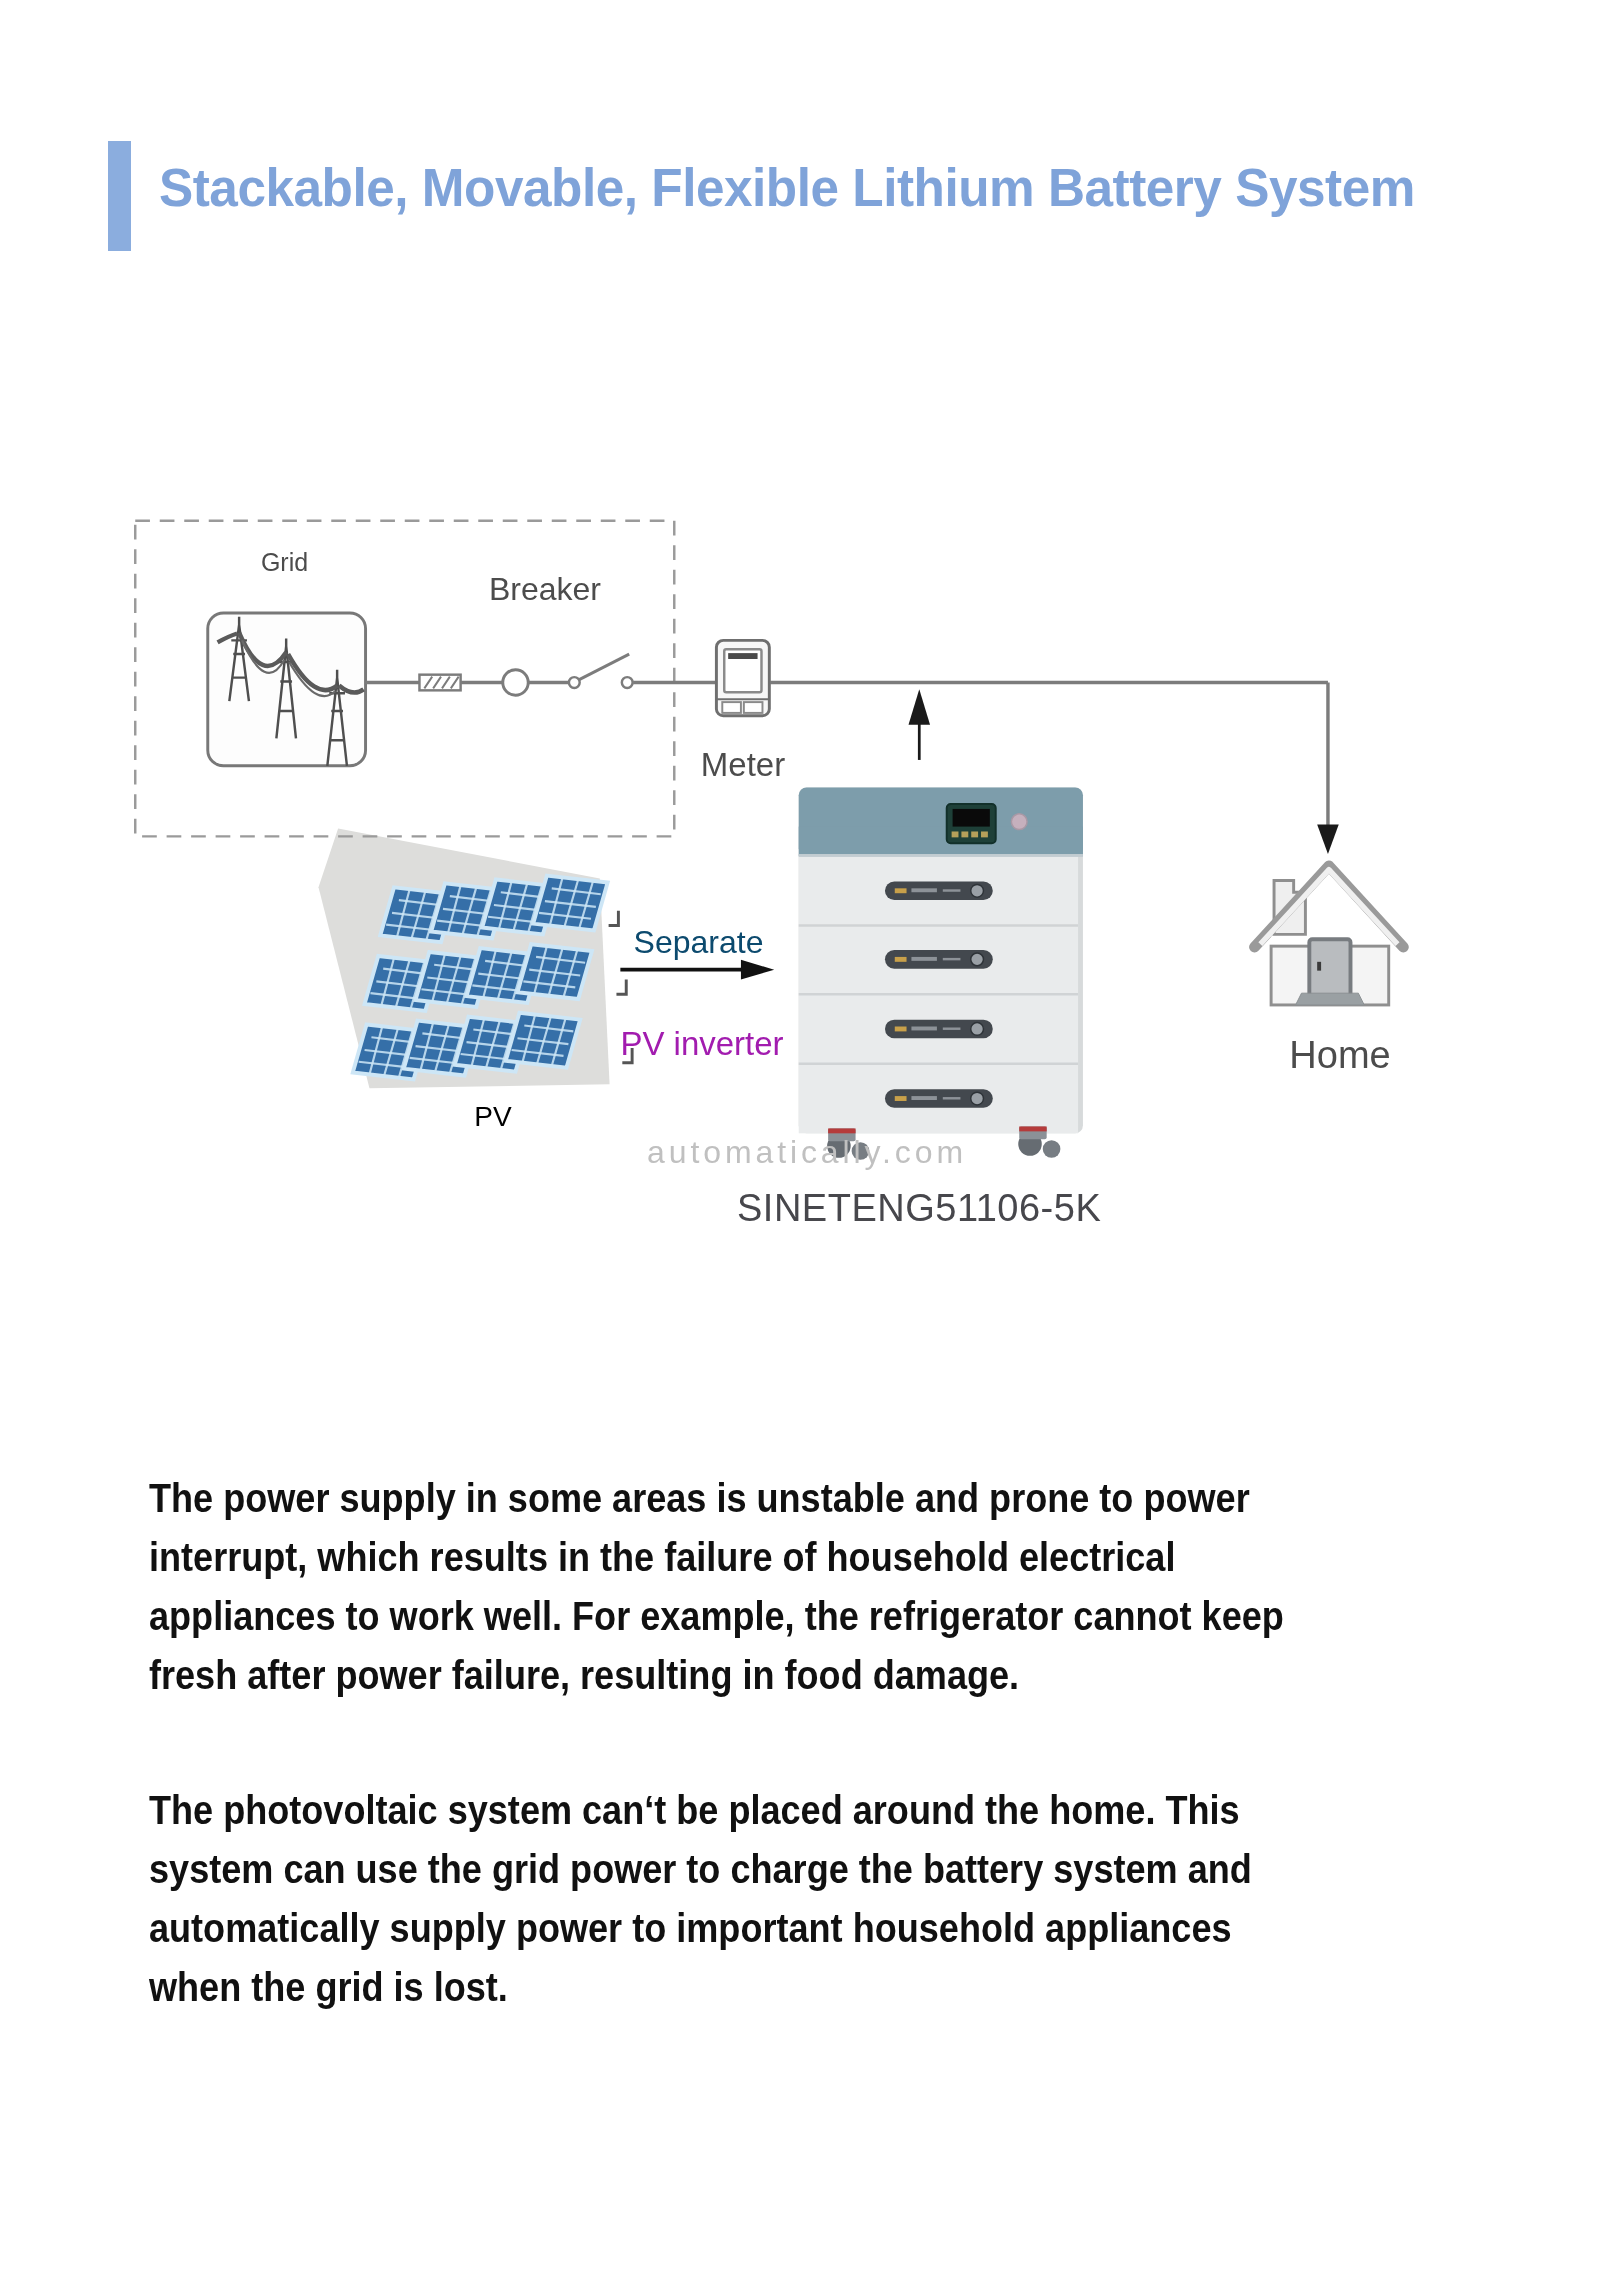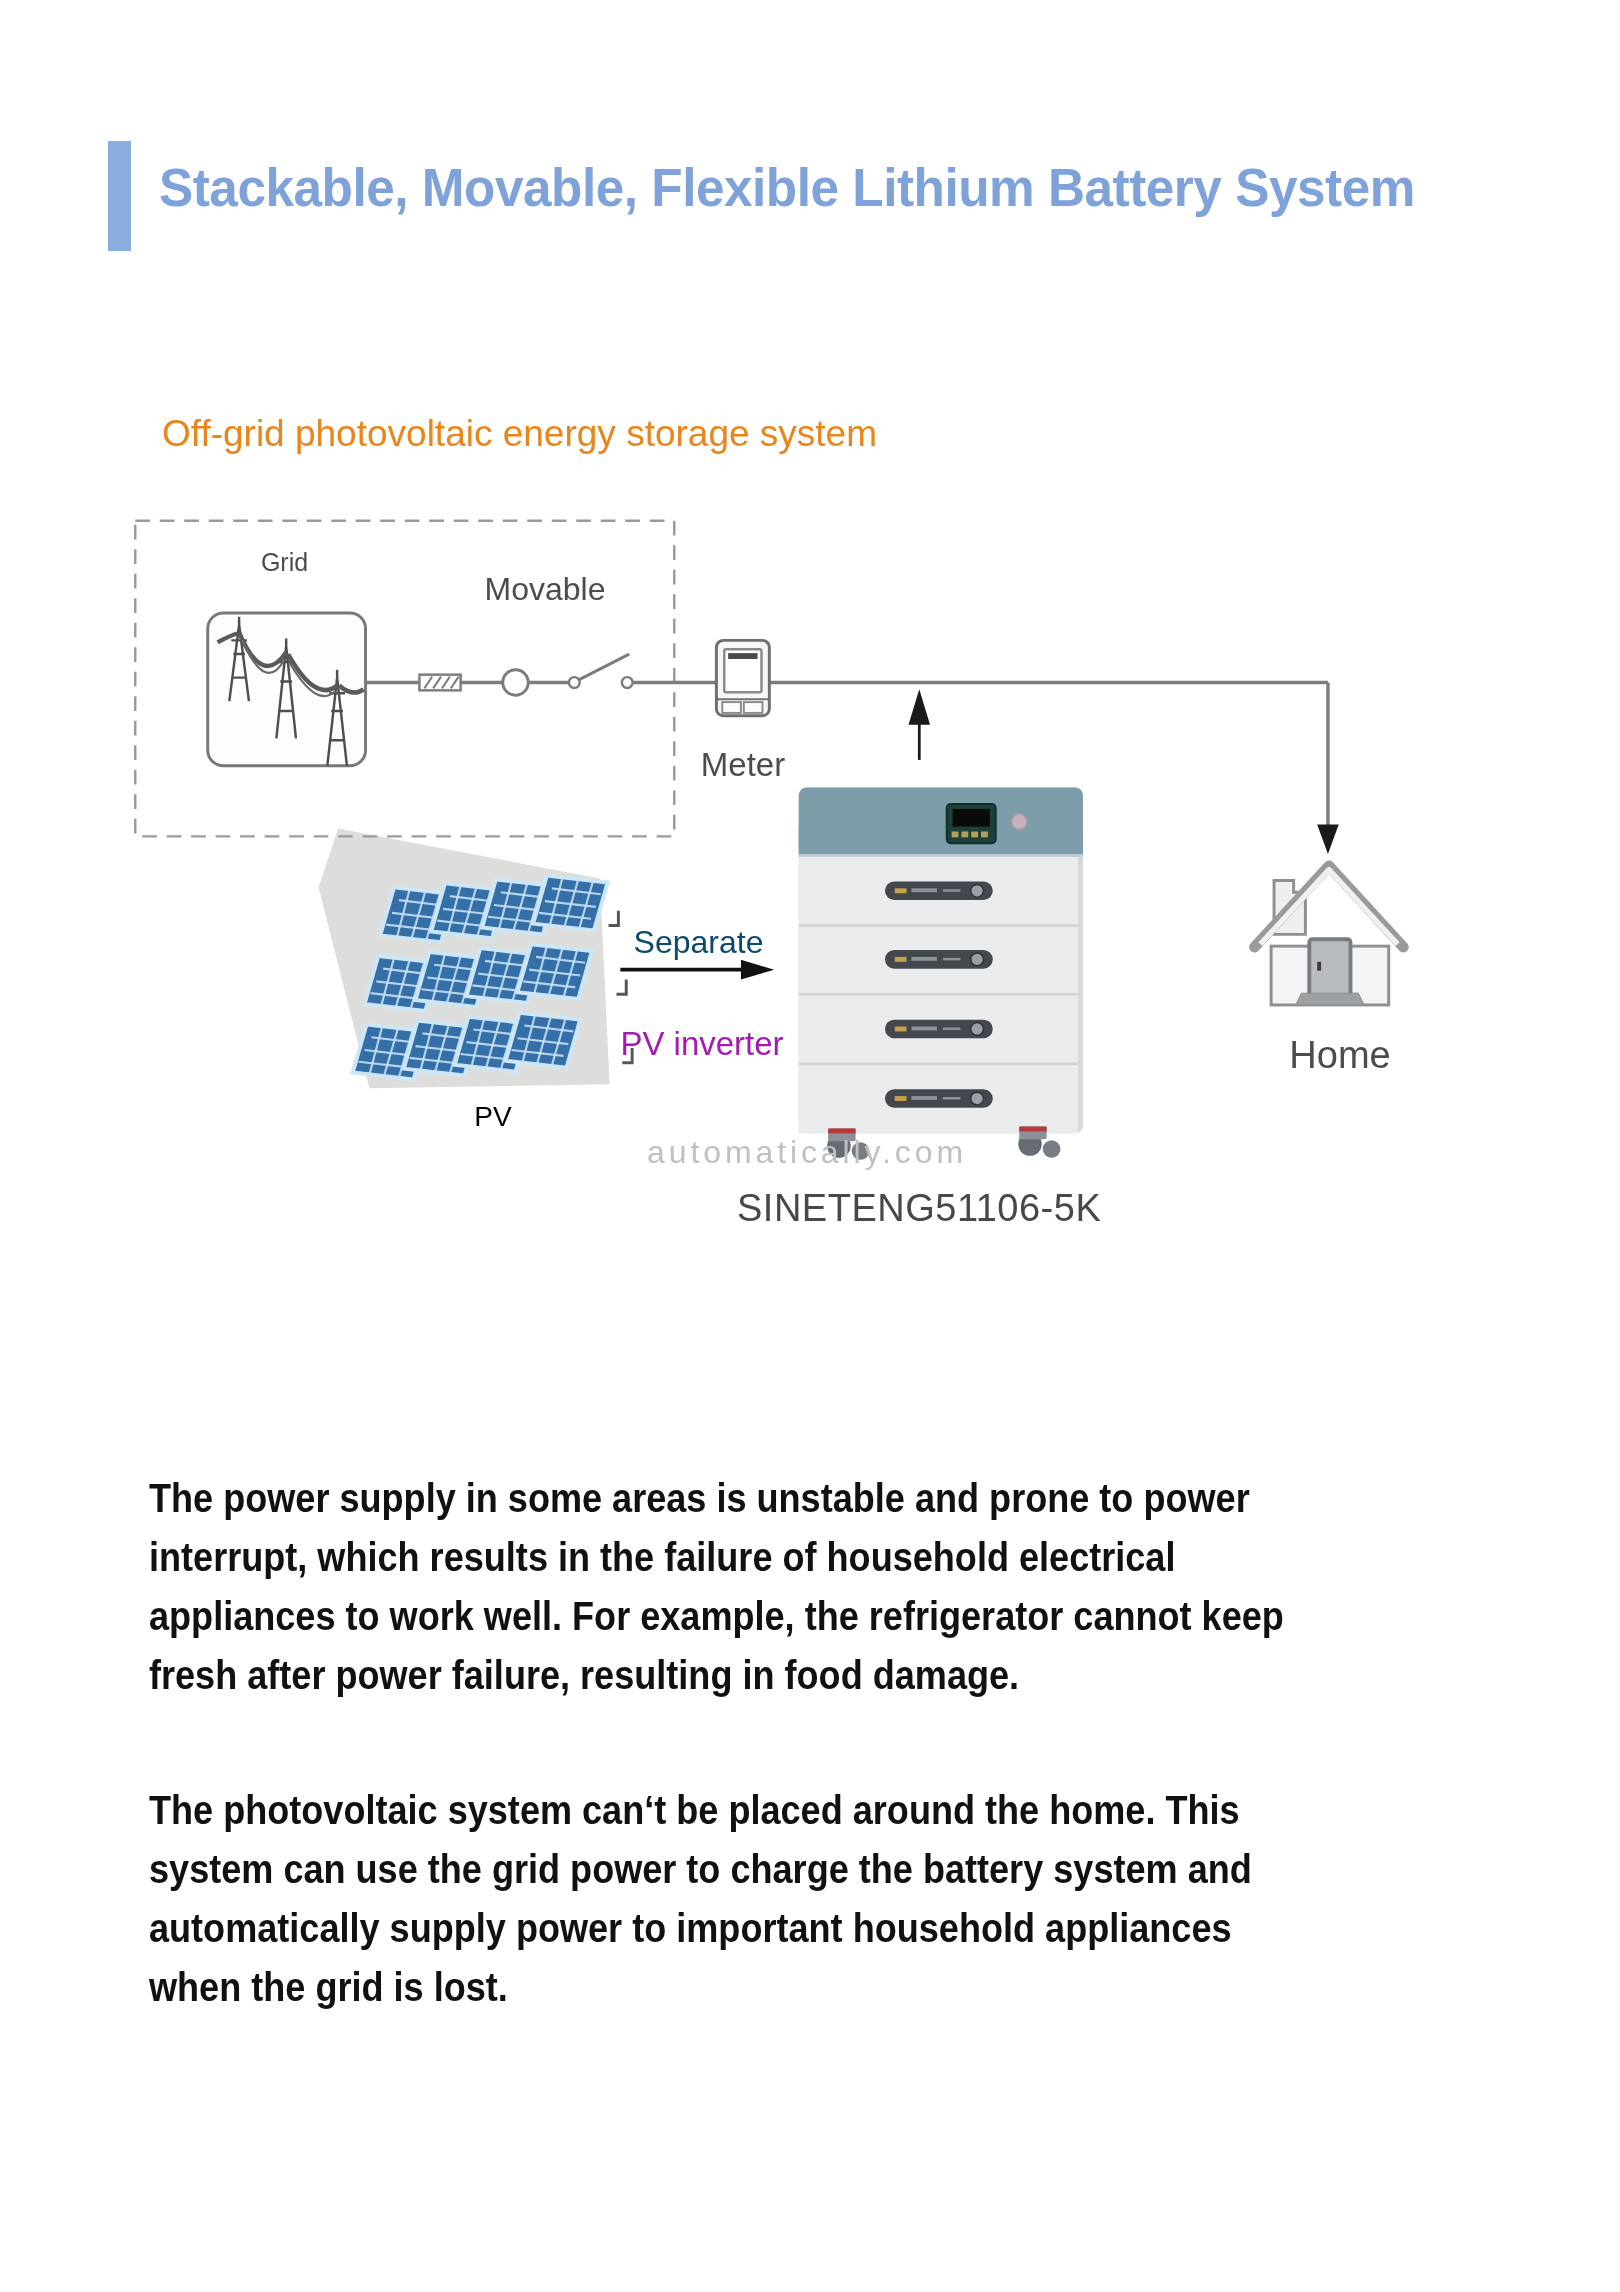--- a/index.html
+++ b/index.html
@@ -37,21 +37,20 @@
   .para + .para{margin-top:76px;}
   .bline{white-space:nowrap;}
 </style>
 </head>
 <body>
 
 <div class="page">
 
   <div class="accent-bar"></div>
   <h1 class="title">Stackable, Movable, Flexible Lithium Battery System</h1>
-  <h2 class="subtitle">Off-grid photovoltaic energy storage system</h2>
 
   <svg class="diagram" viewBox="0 0 1653 2339" xmlns="http://www.w3.org/2000/svg">
     <defs>
       <g id="pvpanel">
         <polygon points="14,0 76,7 62,56 0,49" fill="var(--panel-blue)" stroke="#cde6f6" stroke-width="4"></polygon>
         <path d="M19,13 L69,19 M12,26 L64,32 M6,38 L59,44" stroke="#cde6f6" stroke-width="2.2" opacity="0.85" fill="none"></path>
         <path d="M30,2 L17,51 M46,4 L32,52 M61,6 L47,54" stroke="#cde6f6" stroke-width="2.2" opacity="0.85" fill="none"></path>
       </g>
     </defs>
 
@@ -194,21 +193,21 @@
     <g>
       <line x1="938" y1="734" x2="938" y2="772" stroke="#1a1a1a" stroke-width="2.8"></line>
       <polygon points="938,700 927,736 949,736" fill="#1a1a1a"></polygon>
       <polygon points="1355,868 1344,838 1366,838" fill="#1a1a1a"></polygon>
       <line x1="633" y1="986" x2="758" y2="986" stroke="#111111" stroke-width="4"></line>
       <polygon points="790,986 756,976 756,996" fill="#111111"></polygon>
     </g>
   </svg>
 
   <div class="lbl lbl-grid">Grid</div>
-  <div class="lbl lbl-breaker">Movable</div>
+  <div class="lbl lbl-breaker">Breaker</div>
   <div class="lbl lbl-meter">Meter</div>
   <div class="lbl lbl-separate">Separate</div>
   <div class="lbl lbl-pvinverter">PV inverter</div>
   <div class="lbl lbl-pv">PV</div>
   <div class="lbl lbl-home">Home</div>
   <div class="watermark">automatically.com</div>
   <div class="model-name">SINETENG51106-5K</div>
 
   <div class="bodytext">
     <div class="para">

